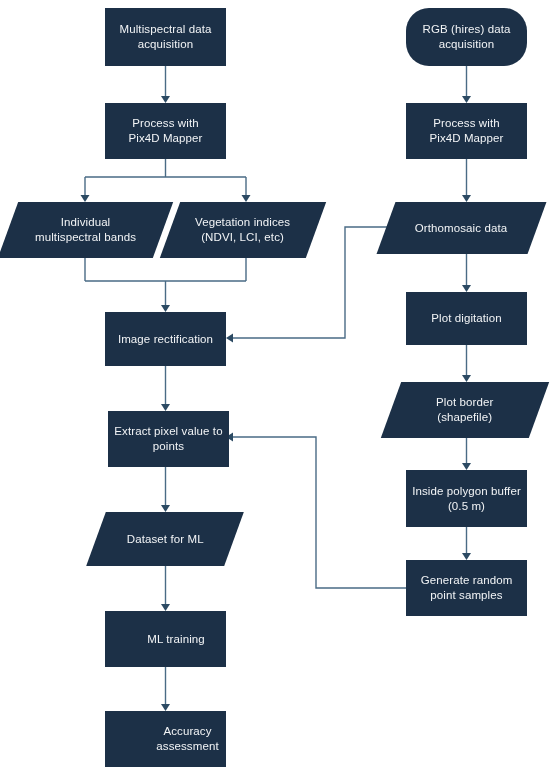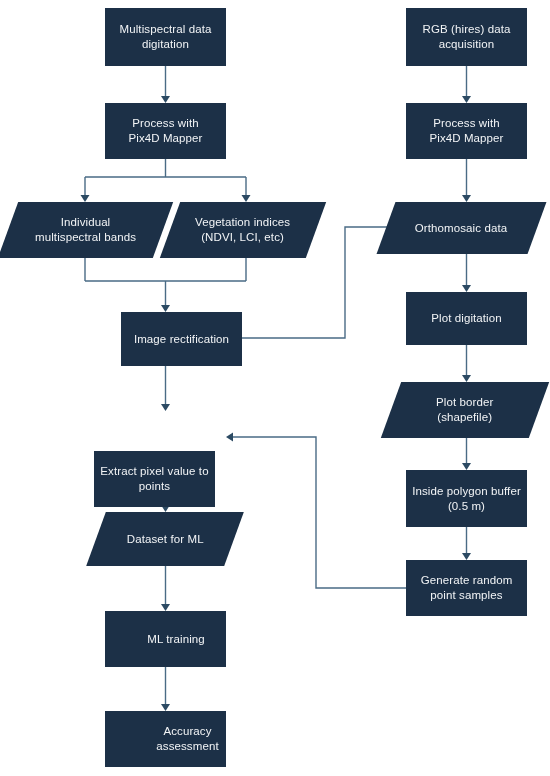--- a/index.html
+++ b/index.html
@@ -93,23 +93,23 @@
         <polygon points="161,505 170,505 165.5,512" fill="#2c4a63"></polygon>
         <polygon points="462,553 471,553 466.5,560" fill="#2c4a63"></polygon>
         <polygon points="233,432.5 233,441.5 226,437" fill="#2c4a63"></polygon>
         <polygon points="161,604 170,604 165.5,611" fill="#2c4a63"></polygon>
         <polygon points="161,704 170,704 165.5,711" fill="#2c4a63"></polygon>
       </g>
   </svg>
   <div id="nodes">
       <div class="node process" style="left: 105px; top: 8px; width: 121px; height: 58px; background: rgb(28, 48, 71); color: rgb(242, 244, 246);">
         <span class="node-label">Multispectral data
-digitation</span>
+acquisition</span>
       </div>
-      <div class="node process" style="left: 406px; top: 8px; width: 121px; height: 58px; background: rgb(28, 48, 71); color: rgb(242, 244, 246);">
+      <div class="node process" style="left: 406px; top: 8px; width: 121px; height: 58px; background: rgb(28, 48, 71); color: rgb(242, 244, 246); border-radius: 23px;">
         <span class="node-label">RGB (hires) data
 acquisition</span>
       </div>
       <div class="node process" style="left: 105px; top: 103px; width: 121px; height: 56px; background: rgb(28, 48, 71); color: rgb(242, 244, 246);">
         <span class="node-label">Process with
 Pix4D Mapper</span>
       </div>
       <div class="node process" style="left: 406px; top: 103px; width: 121px; height: 56px; background: rgb(28, 48, 71); color: rgb(242, 244, 246);">
         <span class="node-label">Process with
 Pix4D Mapper</span>
@@ -118,27 +118,27 @@
         <span class="node-label">Individual
 multispectral bands</span>
       </div>
       <div class="node data" style="left: 170px; top: 202px; width: 146px; height: 56px; background: rgb(28, 48, 71); color: rgb(242, 244, 246);">
         <span class="node-label">Vegetation indices
 (NDVI, LCI, etc)</span>
       </div>
       <div class="node data" style="left: 386px; top: 202px; width: 151px; height: 52px; background: rgb(28, 48, 71); color: rgb(242, 244, 246);">
         <span class="node-label">Orthomosaic data</span>
       </div>
-      <div class="node process" style="left: 105px; top: 312px; width: 121px; height: 54px; background: rgb(28, 48, 71); color: rgb(242, 244, 246); margin-left: 16px;">
+      <div class="node process" style="left: 105px; top: 312px; width: 121px; height: 54px; background: rgb(28, 48, 71); color: rgb(242, 244, 246);">
         <span class="node-label">Image rectification</span>
       </div>
       <div class="node process" style="left: 406px; top: 292px; width: 121px; height: 53px; background: rgb(28, 48, 71); color: rgb(242, 244, 246);">
         <span class="node-label">Plot digitation</span>
       </div>
-      <div class="node process" style="left: 94px; top: 411px; width: 121px; height: 56px; background: rgb(28, 48, 71); color: rgb(242, 244, 246); margin-top: 40px;">
+      <div class="node process" style="left: 108px; top: 411px; width: 121px; height: 56px; background: rgb(28, 48, 71); color: rgb(242, 244, 246);">
         <span class="node-label">Extract pixel value to
 points</span>
       </div>
       <div class="node data" style="left: 391px; top: 382px; width: 148px; height: 56px; background: rgb(28, 48, 71); color: rgb(242, 244, 246);">
         <span class="node-label">Plot border
 (shapefile)</span>
       </div>
       <div class="node process" style="left: 406px; top: 470px; width: 121px; height: 57px; background: rgb(28, 48, 71); color: rgb(242, 244, 246);">
         <span class="node-label">Inside polygon buffer
 (0.5 m)</span>

